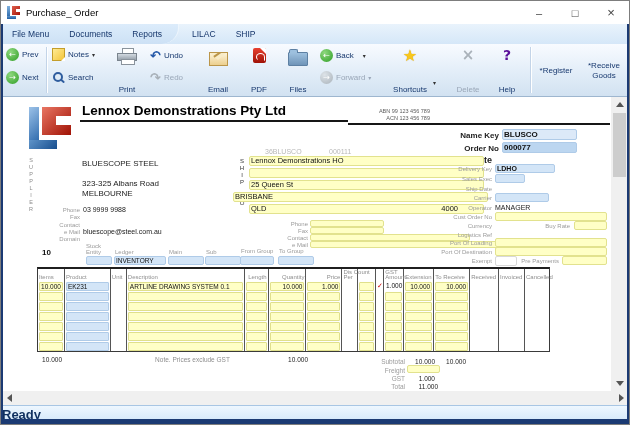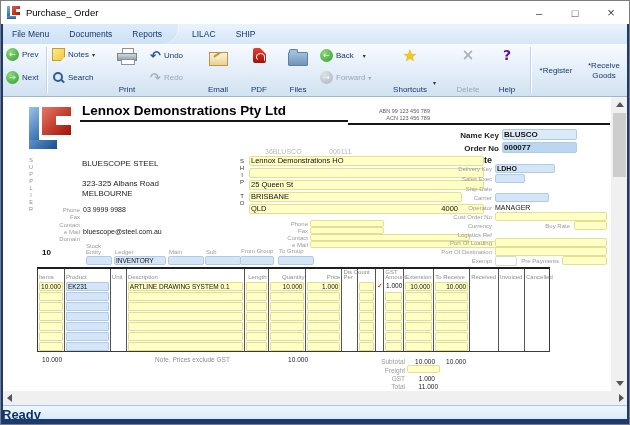--- a/index.html
+++ b/index.html
@@ -246,21 +246,21 @@
     <div class="lblr" style="left:28px;top:132px;width:50px;">e Mail</div>
     <div class="val" style="left:81px;top:131px;">bluescope@steel.com.au</div>
     <div class="lblr" style="left:28px;top:139px;width:50px;">Domain</div>
 
     <div class="abs" style="left:263px;top:51px;font-size:7px;color:#b8b8b8;">36BLUSCO</div>
     <div class="abs" style="left:327px;top:51px;font-size:7px;color:#b8b8b8;">000111</div>
     <div class="vert" style="left:237px;top:61px;font-size:6px;color:#333;">SHIP TO</div>
     <div class="fy" style="left:247px;top:59px;width:235px;height:10px;font-size:7.5px;line-height:8px;">Lennox Demonstrations HO</div>
     <div class="fy" style="left:247px;top:71px;width:235px;height:10px;"></div>
     <div class="fy" style="left:247px;top:83px;width:235px;height:10px;font-size:7.5px;line-height:8px;">25 Queen St</div>
-    <div class="fy" style="left:247px;top:95px;width:213px;height:10px;font-size:7.5px;line-height:8px;">BRISBANE</div>
+    <div class="fy" style="left:231px;top:95px;width:255px;height:10px;font-size:7.5px;line-height:8px;">BRISBANE</div>
     <div class="fy" style="left:247px;top:107px;width:235px;height:10px;">
       <span style="font-size:7.5px;">QLD</span>
       <span style="position:absolute;left:150px;width:58px;text-align:right;font-size:7.5px;">4000</span>
     </div>
     <div class="lblr" style="left:246px;top:124px;width:60px;">Phone</div>
     <div class="fy" style="left:308px;top:123px;width:74px;height:7px;"></div>
     <div class="lblr" style="left:246px;top:131px;width:60px;">Fax</div>
     <div class="fy" style="left:308px;top:130px;width:74px;height:7px;"></div>
     <div class="lblr" style="left:246px;top:138px;width:60px;">Contact</div>
     <div class="fy" style="left:308px;top:137px;width:160px;height:7px;"></div>

